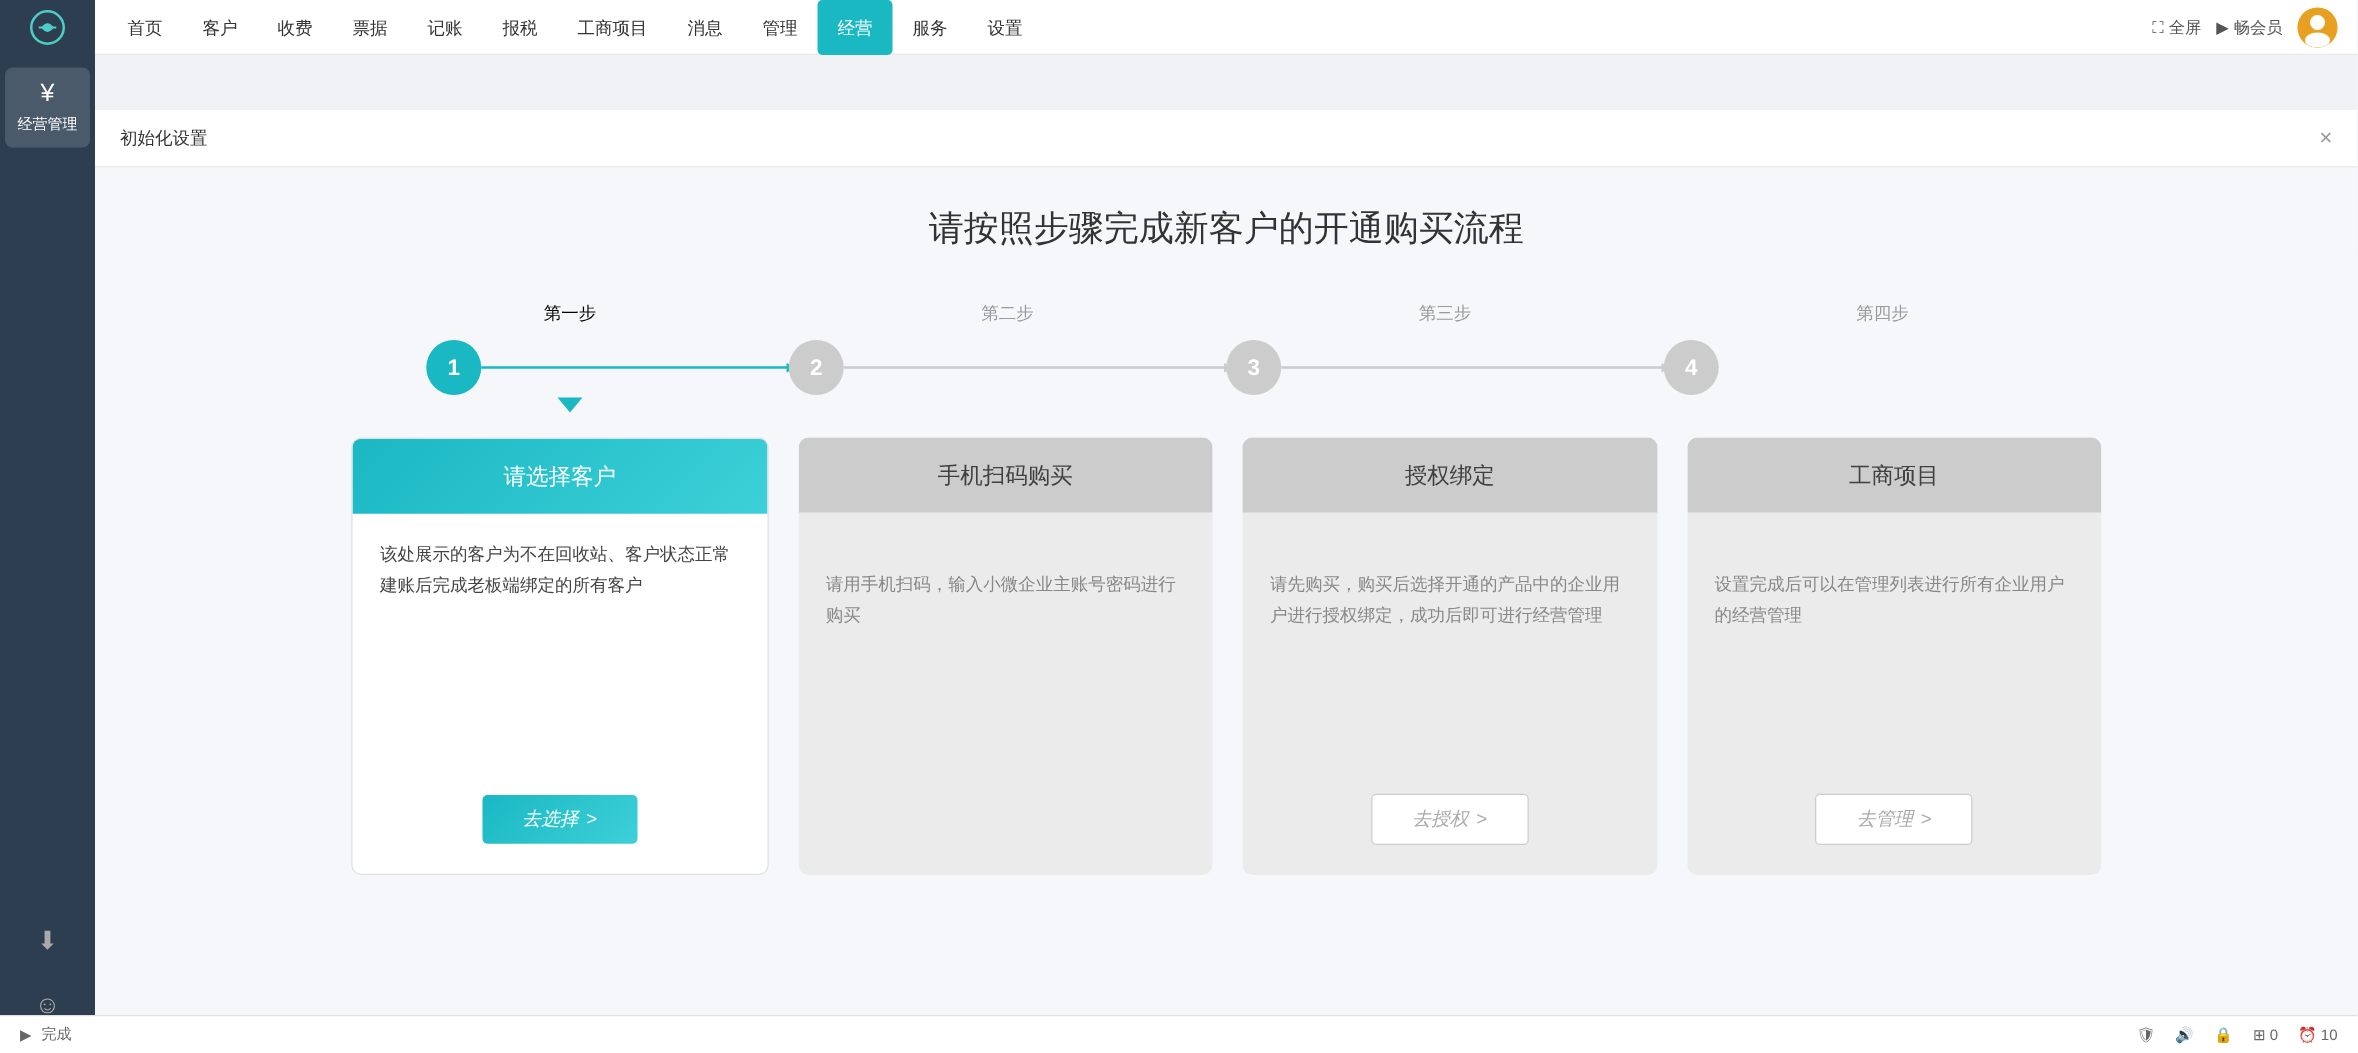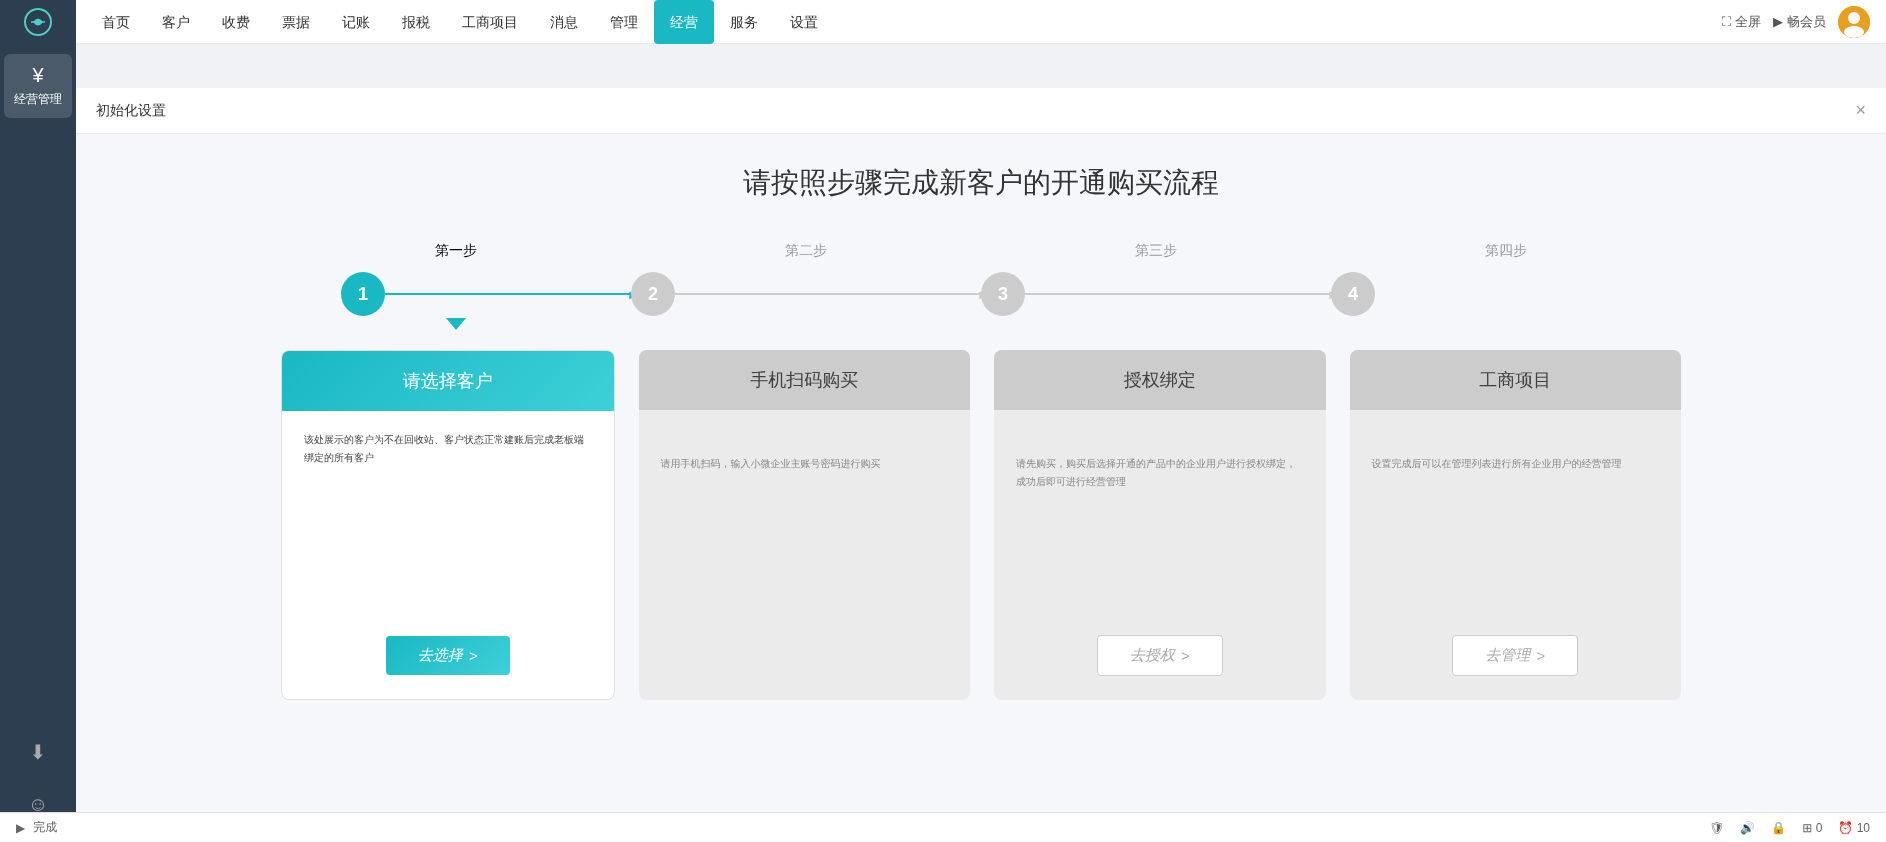--- a/index.html
+++ b/index.html
@@ -131,21 +131,21 @@
     }
     .card-header.active-header {
       background: linear-gradient(135deg, #1ab8c3, #3dd0d8);
       color: #fff;
     }
     .card-header.inactive-header {
       background: #ccc; color: #404040;
     }
 
     .card-body {
-      padding: 20px 22px; flex: 1; font-size: 10px; line-height: 1.8;
+      padding: 20px 22px; flex: 1; font-size: 14px; line-height: 1.8;
       color: #555;
     }
     .card-body.active-body { color: #444; }
     .card-body.inactive-body { color: #888; margin-top: 25px; }
 
     .card-footer {
       padding: 16px 22px 24px; display: flex; justify-content: center;
     }
     .card-btn {
       padding: 10px 32px; border-radius: 4px; font-size: 15px;

